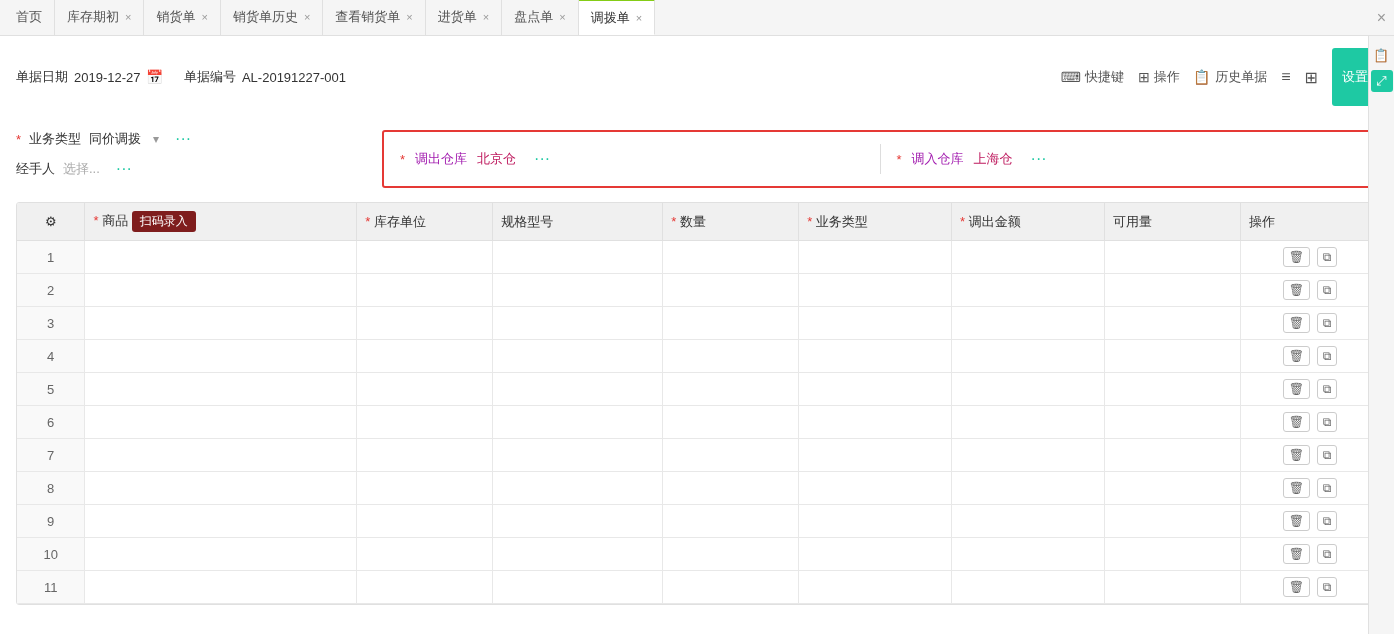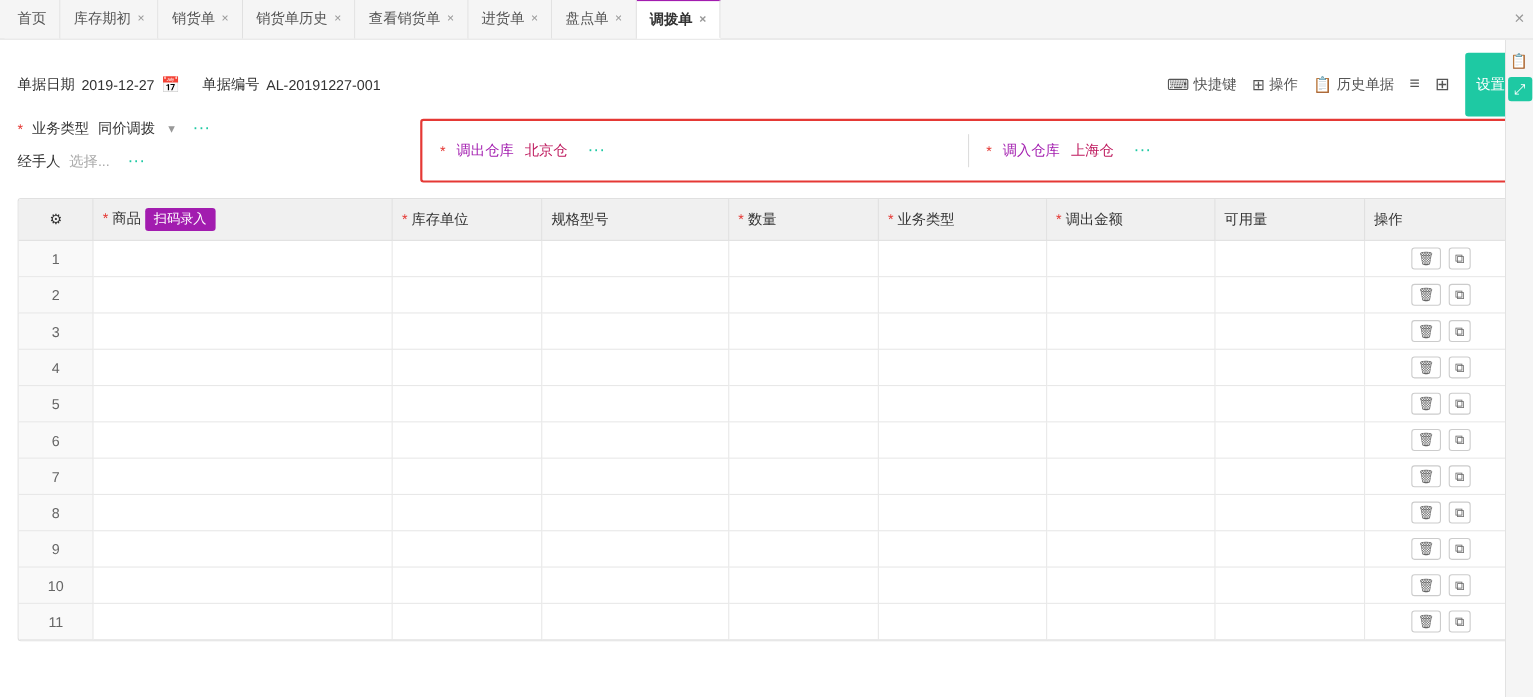--- a/index.html
+++ b/index.html
@@ -17,39 +17,39 @@
     .tab {
       display: flex; align-items: center;
       padding: 0 12px; height: 36px;
       cursor: pointer; font-size: 13px;
       color: #555; white-space: nowrap;
       border-right: 1px solid #e0e0e0;
       background: #f5f5f5;
     }
     .tab.active {
       background: #fff; color: #333;
-      border-top: 2px solid #a21caf;
+      border-top: 2px solid #84cc16;
       border-bottom: 1px solid #fff;
-      font-weight: bold;
+      font-weight: normal;
     }
     .tab .close-btn {
       margin-left: 6px; color: #999; font-size: 11px; cursor: pointer;
     }
     .tab-bar .window-close {
       position: absolute; right: 8px; top: 50%; transform: translateY(-50%);
       cursor: pointer; font-size: 16px; color: #999;
     }
 
     
     .main-content { padding: 12px 16px; background: #fff; }
 
     
     .header-row {
       display: flex; align-items: center;
-      margin-bottom: 2px;
+      margin-bottom: 24px;
       gap: 20px;
     }
     .header-field { display: flex; align-items: center; gap: 6px; font-size: 13px; }
     .header-field .label { color: #333; }
     .header-field .value { color: #333; font-weight: 500; }
     .header-field .cal-icon { color: #1ec9a3; font-size: 14px; cursor: pointer; }
 
     .header-right {
       margin-left: auto;
       display: flex; align-items: center; gap: 14px;
@@ -108,21 +108,21 @@
       border-right: 1px solid #e8e8e8;
       border-bottom: 1px solid #e8e8e8;
       padding: 6px 8px; font-size: 13px;
       height: 32px;
     }
     tbody tr td:first-child { text-align: center; color: #666; background: #f9f9f9; }
     tbody tr.subtotal { background: #fdf8e8; }
     tbody tr.subtotal td { font-weight: 500; }
 
     .scan-btn {
-      background: #a21caf; color: #fff; border: none;
+      background: #7f1d1d; color: #fff; border: none;
       padding: 2px 8px; border-radius: 3px; cursor: pointer; font-size: 12px;
     }
     .req { color: #e53935; }
 
     .op-btn {
       background: none; border: 1px solid #ccc; padding: 2px 5px;
       border-radius: 3px; cursor: pointer; margin-left: 3px; color: #666;
       font-size: 12px;
     }
     .op-cell { text-align: center; white-space: nowrap; }

